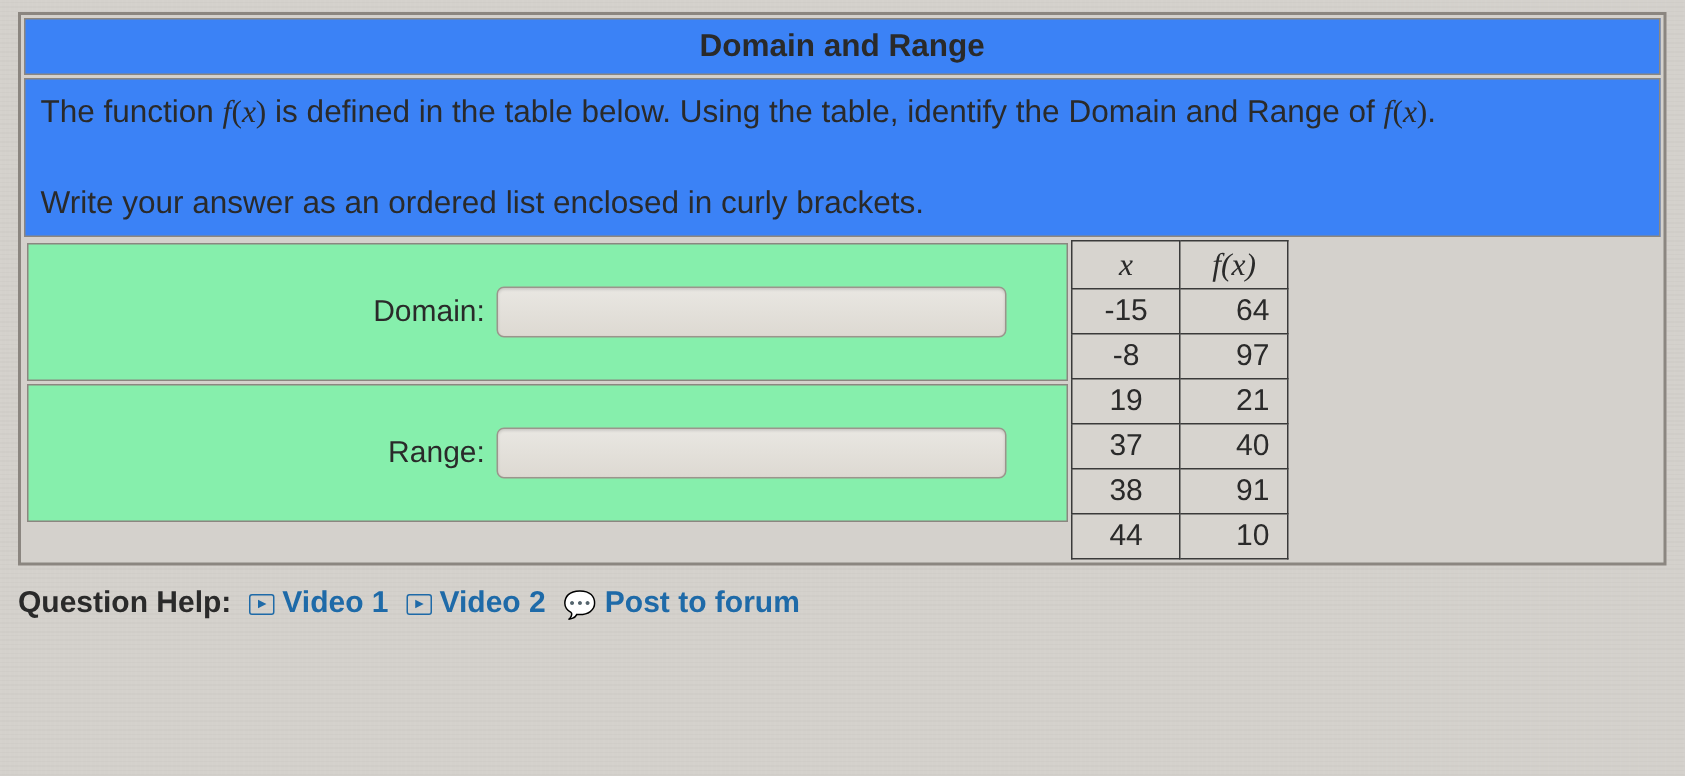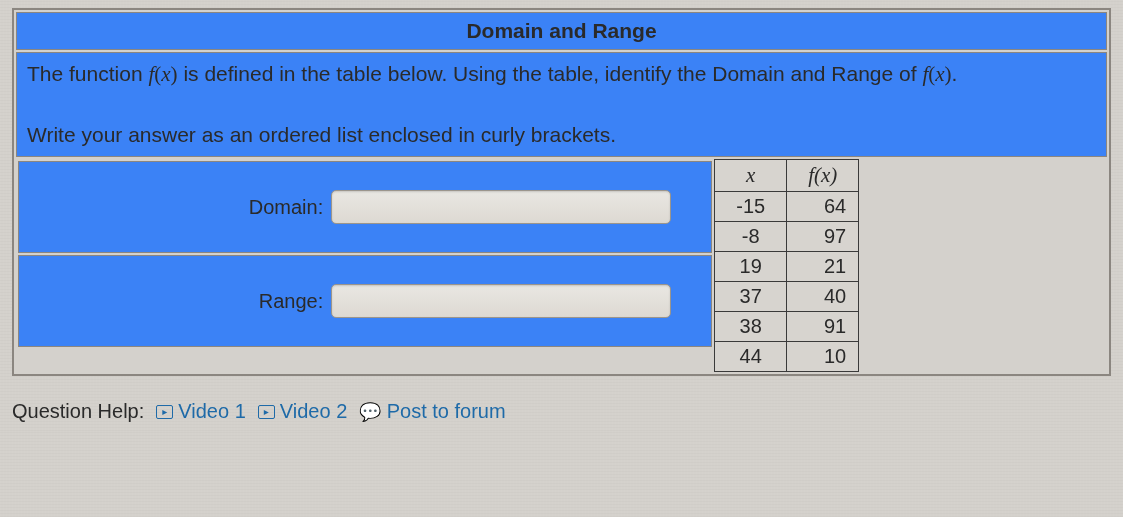--- a/index.html
+++ b/index.html
@@ -53,21 +53,21 @@
     td.right-col { width: 36%; padding-left: 50px; padding-right: 40px; }
 
     table.inputs {
       width: 100%;
       border-collapse: separate;
       border-spacing: 2px;
     }
     table.inputs td {
       border: 1px solid #8b8680;
       padding: 28px 10px;
-      background: #3b82f6;
+      background: #86efac;
       text-align: right;
       font-size: 20px;
     }
     .label-wrap { display: inline-flex; align-items: center; gap: 8px; margin-right: 30px;}
     input.ans {
       width: 340px;
       height: 34px;
       font-size: 18px;
       padding: 4px 6px;
       border: 1px solid #9b958c;
@@ -91,26 +91,27 @@
     table.data th {
       font-weight: normal;
       font-family: 'Times New Roman', Georgia, serif;
       font-style: italic;
       font-size: 21px;
     }
     table.data td.x { text-align: center; }
     table.data td.fx { text-align: right; padding-right: 12px; }
 
     .help {
-      margin-top: 24px;
+      margin-top: 14px;
       font-size: 20px;
       display: flex;
       align-items: center;
       gap: 12px;
       color: #2a2a2a;
+      font-weight: bold;
     }
     .help a { color: #1e6aa8; text-decoration: none; display: inline-flex; align-items: center; gap: 5px; }
     .ico {
       display: inline-flex; align-items: center; justify-content: center;
       width: 17px; height: 14px; border: 1.5px solid #1e6aa8; border-radius: 2px;
       font-size: 10px; line-height: 1;
     }
     .ico-chat { border: none; font-size: 18px; }
   </style>
 </head>

